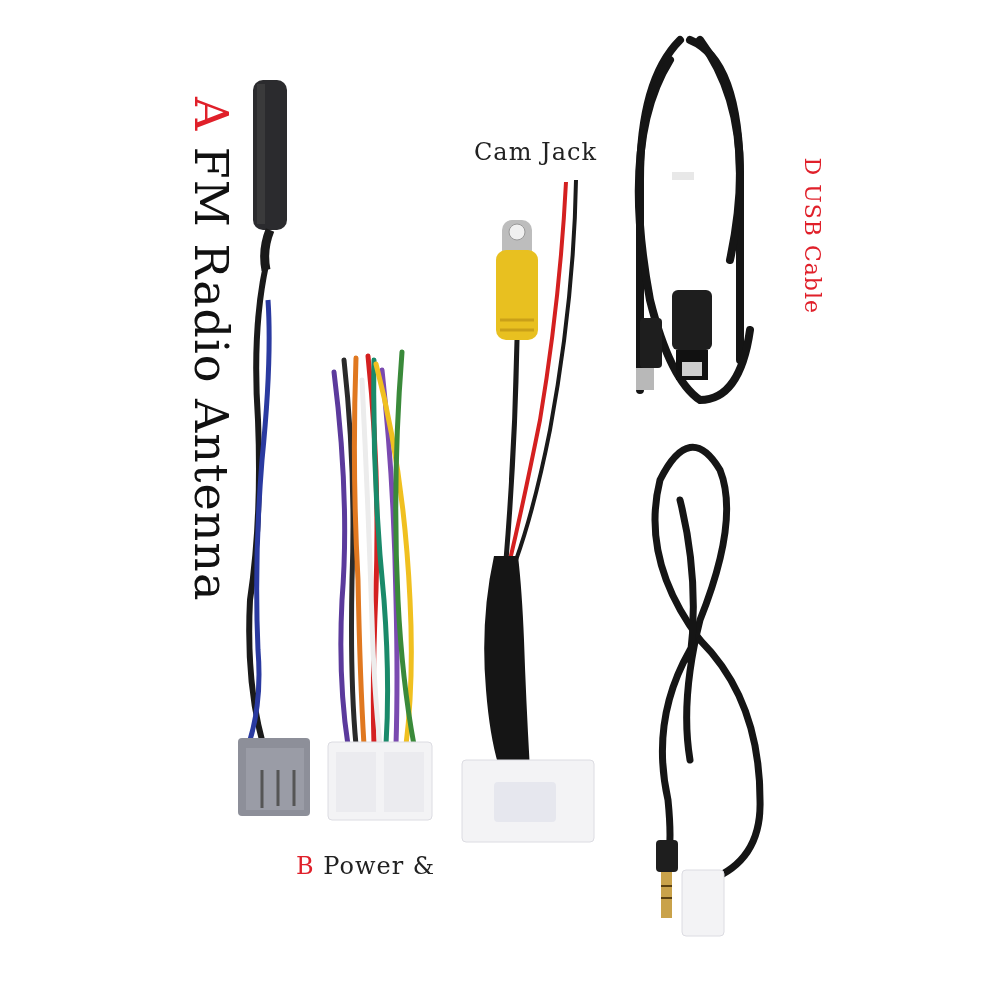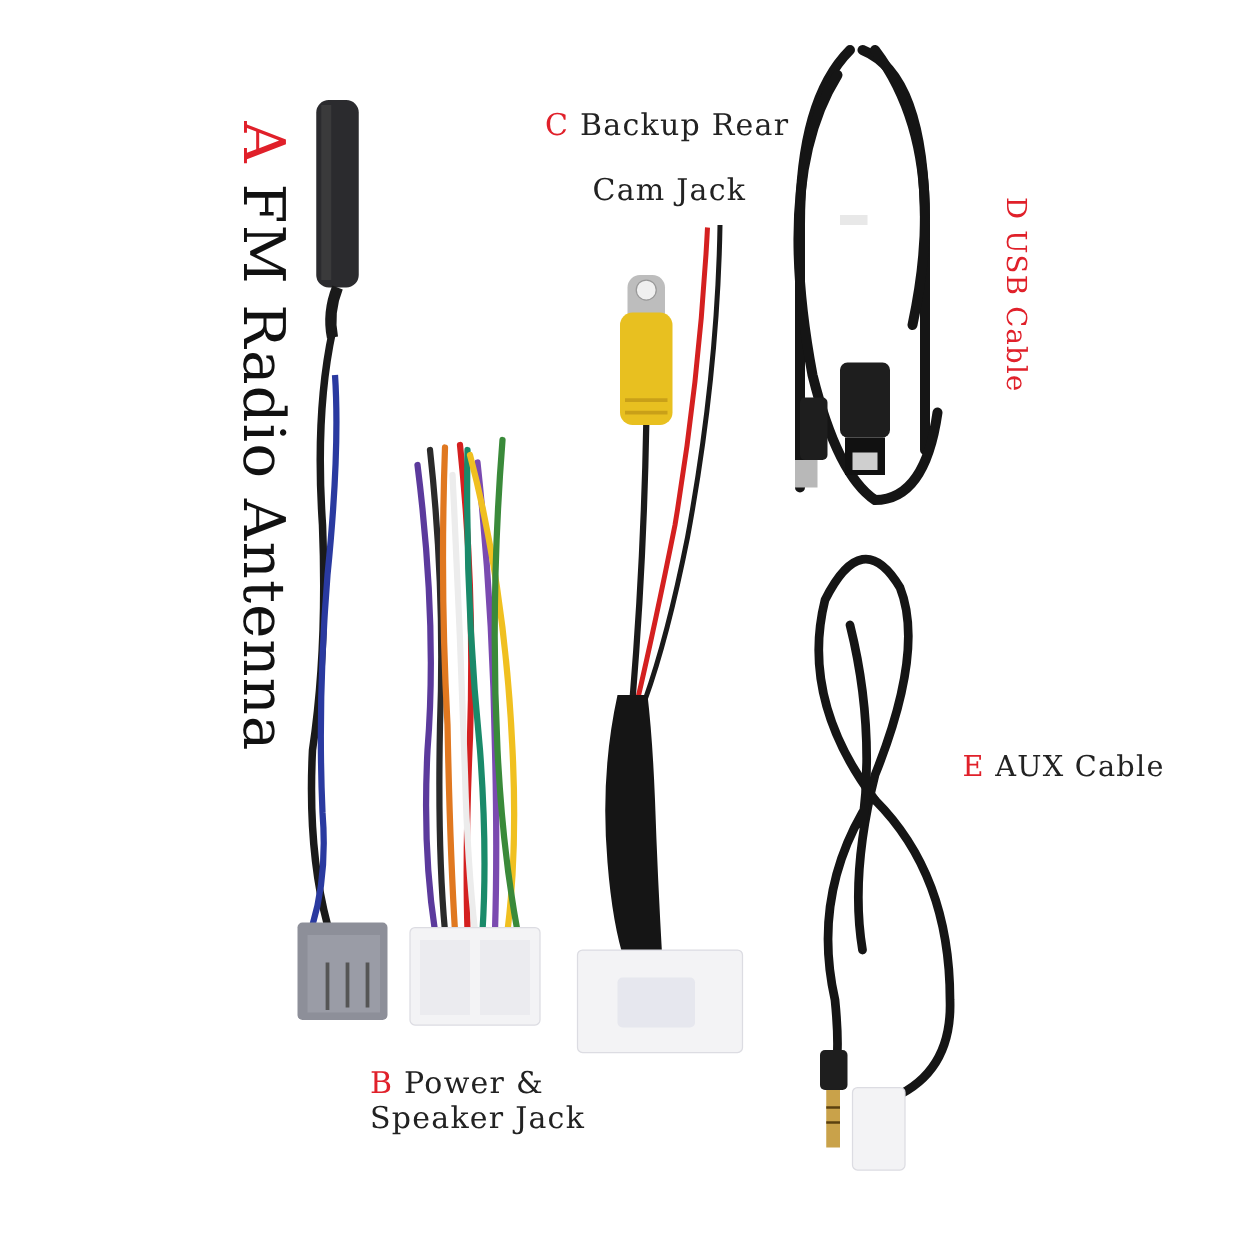--- a/index.html
+++ b/index.html
@@ -93,34 +93,25 @@
       <line x1="661" y1="898" x2="672" y2="898" stroke="#5a4010" stroke-width="2"></line>
       <rect x="682" y="870" width="42" height="66" rx="4" fill="#f3f3f5" stroke="#dcdce2"></rect>
     </g>
   </svg>
 
   <div class="label lblA">
     <span class="key">A</span>
     <span>FM Radio Antenna</span>
   </div>
 
-  <div class="label lblC1">
-    <span class="key">C</span>
-    <span>Backup Rear</span>
-  </div>
   <div class="label lblC2">Cam Jack</div>
 
   <div class="label lblD">
     <span>D</span>
     <span>USB Cable</span>
   </div>
 
-  <div class="label lblE">
-    <span class="key">E</span>
-    <span>AUX Cable</span>
-  </div>
 
   <div class="label lblB1">
     <span class="key">B</span>
     <span>Power &amp;</span>
   </div>
-  <div class="label lblB2">Speaker Jack</div>
 </div>
 
 </body></html>

